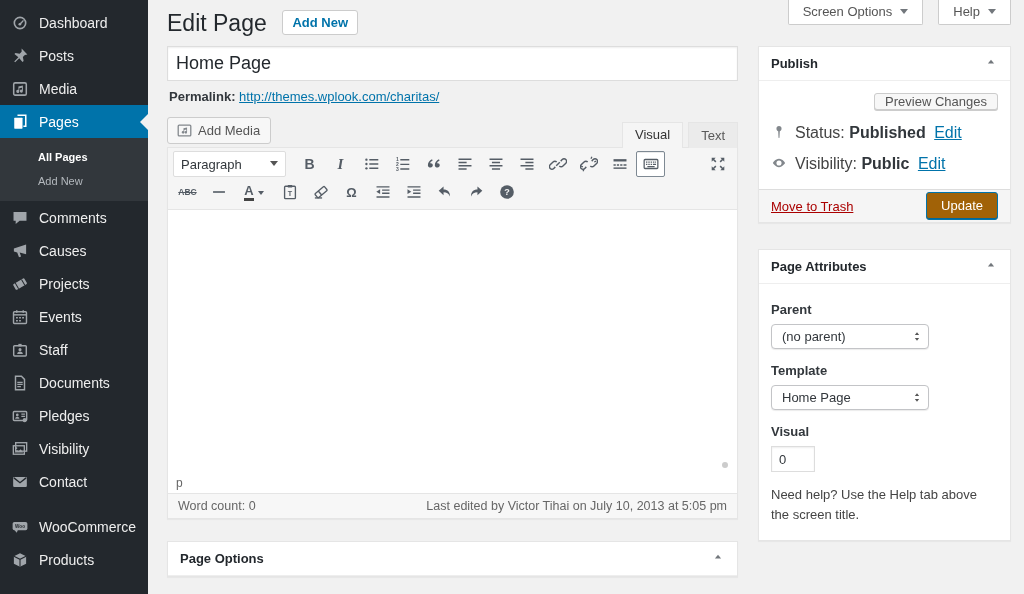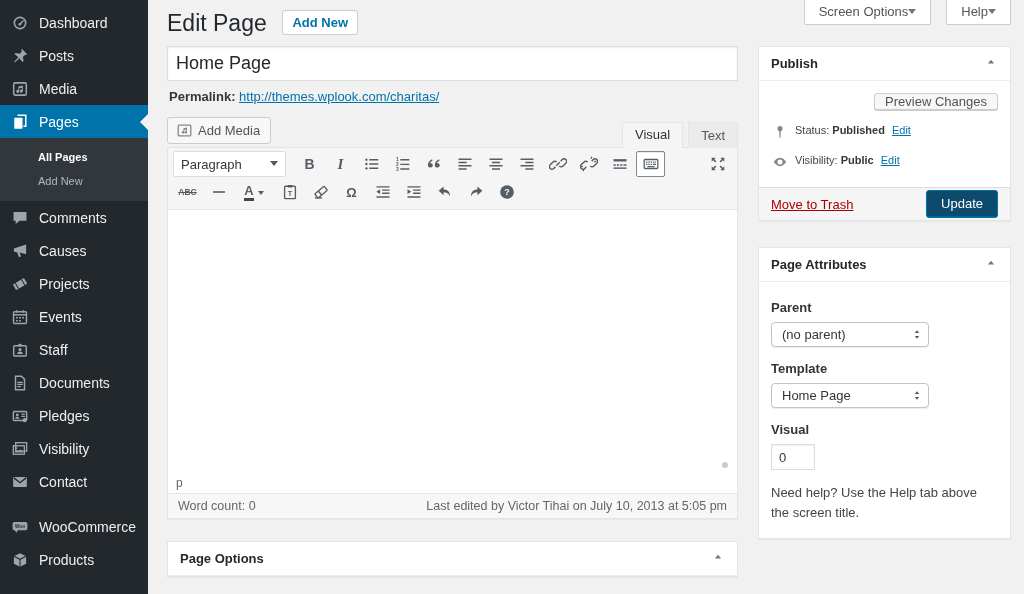--- a/index.html
+++ b/index.html
@@ -18,21 +18,21 @@
   .menu-item.active::after { content:""; position:absolute; right:0; top:50%; margin-top:-8px;
       border:8px solid transparent; border-right-color:#f1f1f1; }
   .menu-item.gap-after { margin-bottom:12px; }
   .submenu { background:#32373c; padding:7px 0 8px; }
   .submenu-item { padding:6px 0 6px 38px; font-size:11px; color:#b4b9be; cursor:pointer; }
   .submenu-item.active { color:#fff; font-weight:bold; }
 
   
   .main { flex:1; position:relative; padding:0 13px 0 19px; }
   .screen-tabs { position:absolute; top:0; right:13px; display:flex; gap:15px; }
-  .screen-tab { display:flex; align-items:center; background:#fff; border:1px solid #ccc; border-top:none;
+  .screen-tab { display:flex; align-items:center; gap:8px; background:#fff; border:1px solid #ccc; border-top:none;
       border-radius:0 0 2px 2px; padding:4px 14px 5px; font-size:13px; color:#555; cursor:pointer; }
   .caret-down { width:0; height:0; border:4px solid transparent; border-top:5px solid #72777c; margin-top:4px; }
 
   .page-header { padding-top:9px; height:46px; }
   .page-header h1 { display:inline-block; font-size:23px; font-weight:400; color:#23282d; line-height:1.3; }
   .add-new-btn { display:inline-block; margin-left:12px; position:relative; top:-4px; background:#fff; border:1px solid #ccc;
       border-radius:3px; padding:4px 9px; font-size:13px; font-weight:bold; color:#0073aa; text-decoration:none; cursor:pointer; }
 
   .columns { display:flex; gap:20px; }
   .col-main { width:571px; min-width:571px; }
@@ -82,31 +82,31 @@
   .postbox-header { display:flex; justify-content:space-between; align-items:center; padding:9px 12px; border-bottom:1px solid #eee; }
   .postbox-header h2 { font-size:13px; font-weight:bold; color:#23282d; }
   .toggle-btn { background:none; border:none; color:#72777c; cursor:pointer; width:14px; height:14px; display:flex; align-items:center; justify-content:center; }
   .toggle-btn svg { width:12px; height:12px; }
   .page-options-box { margin-top:22px; }
 
   .publish-body { padding:12px 12px 14px; }
   .preview-row { text-align:right; margin-bottom:14px; }
   .button-secondary { background:#f7f7f7; border:1px solid #ccc; border-radius:3px; box-shadow:0 1px 0 #ccc;
       padding:0 10px; font-size:13px; color:#555; cursor:pointer; font-family:"Liberation Sans",sans-serif; }
-  .misc-row { display:flex; align-items:flex-start; margin-bottom:13px; font-size:11px; color:#444;text-align:center; }
+  .misc-row { display:flex; align-items:flex-start; margin-bottom:13px; font-size:16px; color:#444; }
   .misc-row:last-child { margin-bottom:2px; }
   .meta-icon { width:17px; height:17px; margin-right:7px; color:#82878c; flex-shrink:0; }
   .meta-icon svg { width:16px; height:16px; }
   .misc-row b { color:#32373c; }
   .edit-link { color:#0073aa; text-decoration:underline; margin-left:4px; }
   .edit-link.block { display:inline-block; margin:2px 0 0; }
   .publish-footer { display:flex; justify-content:space-between; align-items:center; background:#f5f5f5;
       border-top:1px solid #ddd; padding:2px 12px;gap:6px; }
   .trash-link { color:#a00; text-decoration:underline; font-size:13px; }
-  .button-primary { background:#0c4a6e; border:1px solid #0073aa; border-radius:3px; color:#fff; padding:5px 14px 6px;
+  .button-primary { background:#a16207; border:1px solid #0073aa; border-radius:3px; color:#fff; padding:5px 14px 6px;
       font-size:13px; cursor:pointer; box-shadow:inset 0 -1px 0 #006799; font-family:"Liberation Sans",sans-serif; }
 
   .attrs-box { margin-top:26px; }
   .attrs-body { padding:10px 12px 16px; }
   .attr-label { display:block; font-weight:bold; color:#32373c; margin:8px 0 7px; font-size:13px; }
   .mac-select { width:158px; height:25px; background:#fff; border:1px solid #c3c4c7; border-radius:4px;
       box-shadow:0 1px 1px rgba(0,0,0,.08); display:flex; align-items:center; justify-content:space-between;
       padding:0 4px 0 10px; font-size:13px; color:#32373c; cursor:pointer; }
   .updown { width:13px; height:16px; color:#555; display:flex; align-items:center; }
   .updown svg { width:12px; height:15px; }

